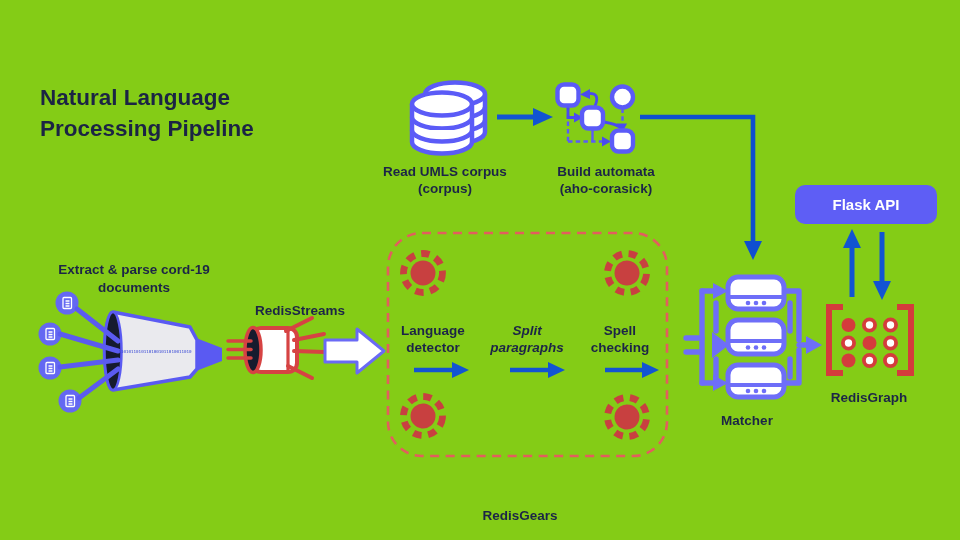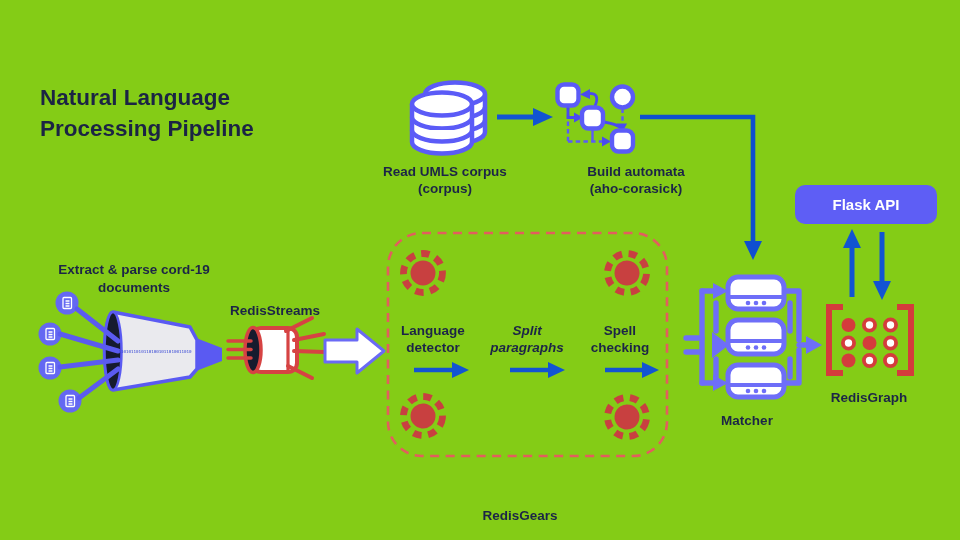--- a/index.html
+++ b/index.html
@@ -221,31 +221,31 @@
       </g>
     </g>
   </svg>
 
   <div id="title">Natural Language
 Processing Pipeline</div>
 
   <div class="lbl" style="left:445px;top:163px;">Read UMLS corpus
 (corpus)</div>
 
-  <div class="lbl" style="left:636px;top:163px;">Build automata
+  <div class="lbl" style="left:606px;top:163px;">Build automata
 (aho-corasick)</div>
 
   <div id="flask-btn">
     <span>Flask API</span>
   </div>
 
   <div class="lbl" style="left:134px;top:261px;line-height:18px;">Extract &amp; parse cord-19
 documents</div>
 
-  <div class="lbl" style="left:275px;top:302px;">RedisStreams</div>
+  <div class="lbl" style="left:300px;top:302px;">RedisStreams</div>
 
   <div class="lbl" style="left:433px;top:322px;">Language
 detector</div>
 
   <div class="lbl" style="left:527px;top:322px;font-style:italic;">Split
 paragraphs</div>
 
   <div class="lbl" style="left:620px;top:322px;">Spell
 checking</div>
 

